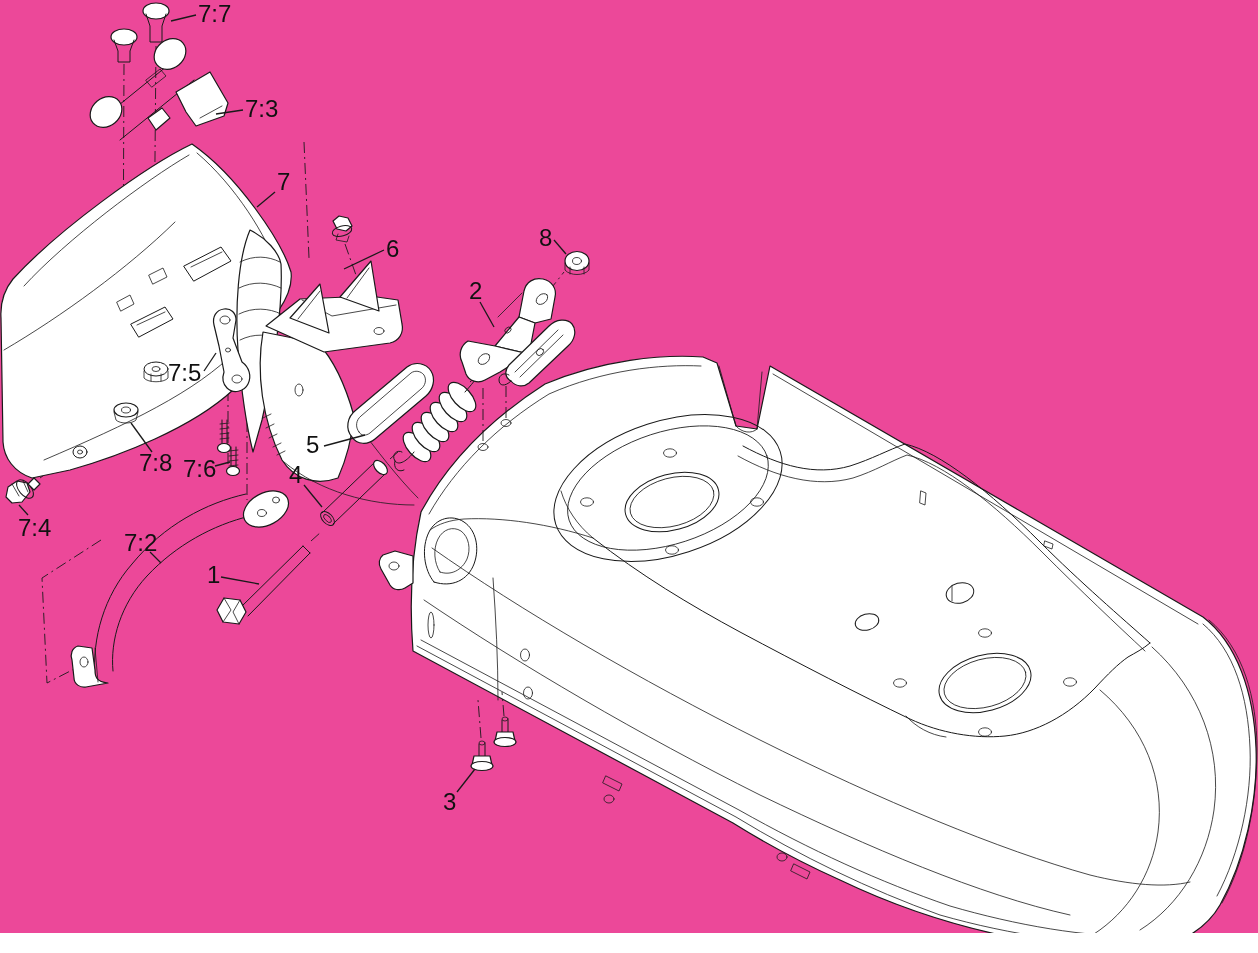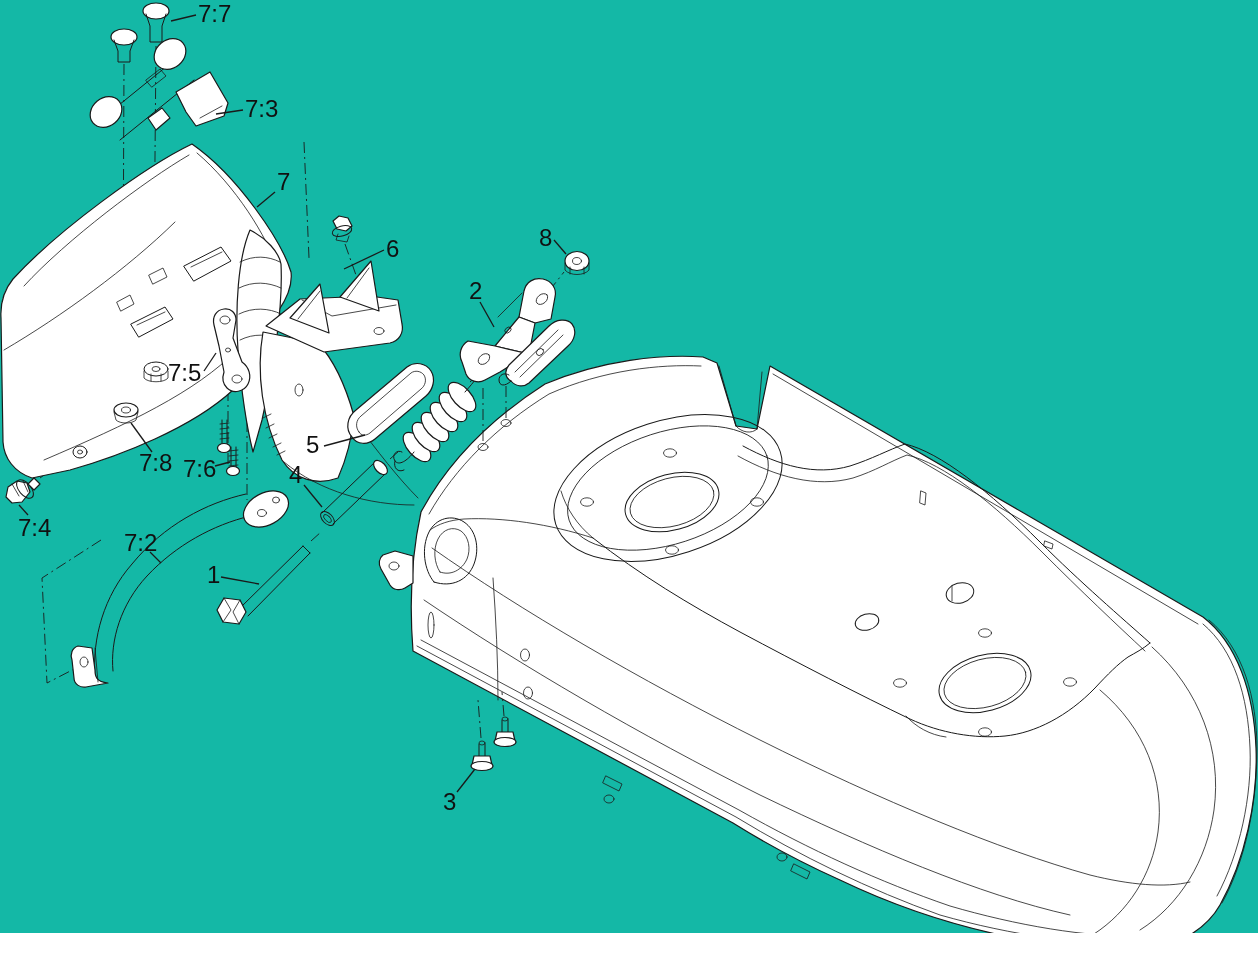--- a/index.html
+++ b/index.html
@@ -1,16 +1,16 @@
 <!DOCTYPE html>
 <html><head>
 <meta charset="utf-8">
 <style>
   html,body{margin:0;padding:0;background:#fff;}
-  #stage{position:relative;width:1258px;height:933px;background:#14b8a6;overflow:hidden;
+  #stage{position:relative;width:1258px;height:933px;background:#ec4899;overflow:hidden;
          font-family:"Liberation Sans",sans-serif;}
   svg{position:absolute;left:0;top:0;}
   .ol  {fill:#fff;stroke:#1a1a1a;stroke-width:1.2;stroke-linejoin:round;}
   .ln  {fill:none;stroke:#1a1a1a;stroke-width:1;stroke-linecap:round;stroke-linejoin:round;}
   .thin{stroke-width:.8;}
   .dd  {fill:none;stroke:#1a1a1a;stroke-width:.9;stroke-dasharray:11 4 2 4;}
   .ldr {stroke:#1a1a1a;stroke-width:1.3;}
   text.callout{font-family:"Liberation Sans",sans-serif;font-size:24px;fill:#111;}
 </style>
 </head>

